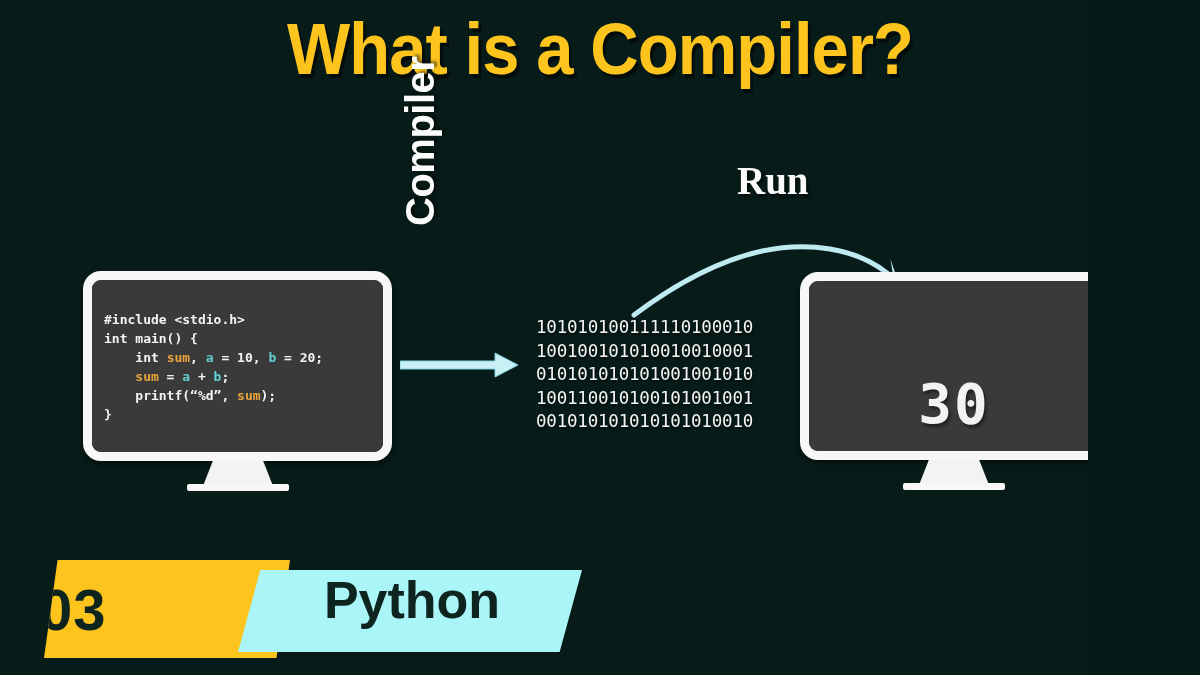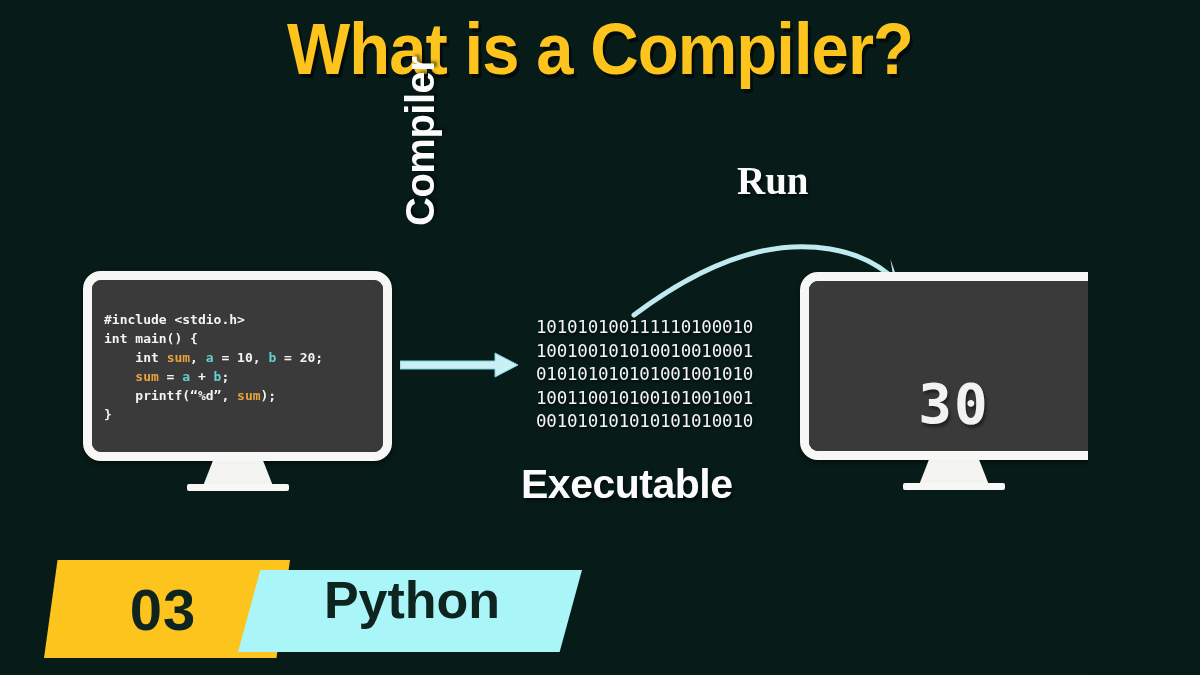--- a/index.html
+++ b/index.html
@@ -180,21 +180,21 @@
   #arrow-curved   { position: absolute; left: 630px; top: 215px; }
 
   
   #banner { position: absolute; left: 0; top: 560px; width: 620px; height: 98px; }
   #banner-number {
     position: absolute;
     left: 44px; top: 0;
     width: 246px; height: 98px;
     background: #fcc41c;
     clip-path: polygon(5.5% 0%, 100% 0%, 94.5% 100%, 0% 100%);
-    display: flex; align-items: center; justify-content: center;
+    display: flex; align-items: center; justify-content: flex-start;
   }
   #banner-number span {
     font-size: 58px;
     font-weight: bold;
     color: #0d241f;
     letter-spacing: 1px;
     transform: translateX(-4px);
   }
   #banner-lang {
     position: absolute;
@@ -229,21 +229,20 @@
   </div>
 
   <svg id="arrow-straight" width="120" height="30" viewBox="0 0 120 30">
     <path d="M0 11 L95 11 L95 3 L118 15 L95 27 L95 19 L0 19 Z" fill="#c8f0f5" stroke="#7fd3de" stroke-width="1"></path>
   </svg>
 
   <div id="label-compiler">Compiler</div>
 
   <div id="binary-block"><div>101010100111110100010</div><div>100100101010010010001</div><div>010101010101001001010</div><div>100110010100101001001</div><div>001010101010101010010</div></div>
 
-  <div id="label-executable">Executable</div>
 
   <svg id="arrow-curved" width="290" height="105" viewBox="0 0 290 105">
     <path d="M4 100 C 60 58, 130 22, 200 34 C 230 39, 252 52, 266 66" fill="none" stroke="#bfeaf2" stroke-width="5" stroke-linecap="round"></path>
     <path d="M272 72 L253 62 L262 58 L258 45 Z" fill="#bfeaf2" transform="rotate(8 265 62)"></path>
   </svg>
 
   <div id="label-run">Run</div>
 
   <div class="monitor" id="monitor-output">
     <div class="bezel"></div>

